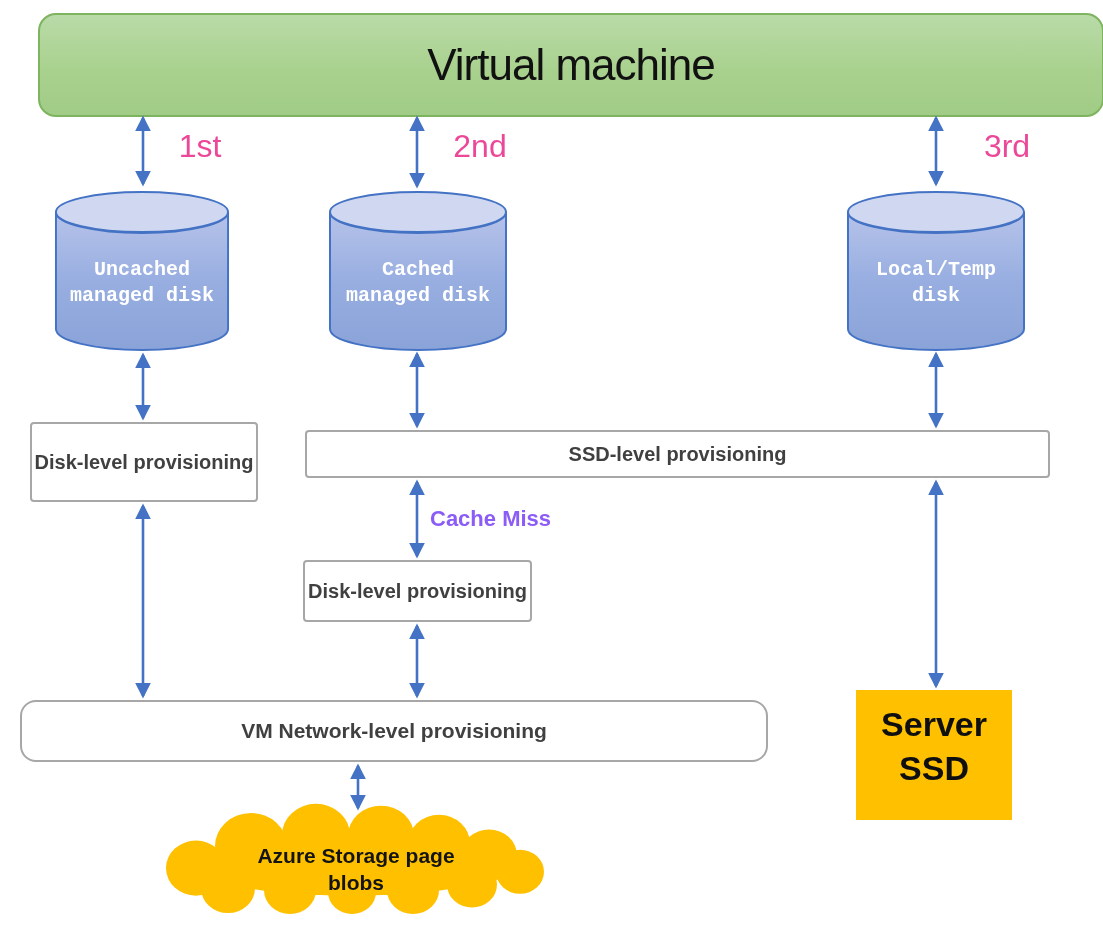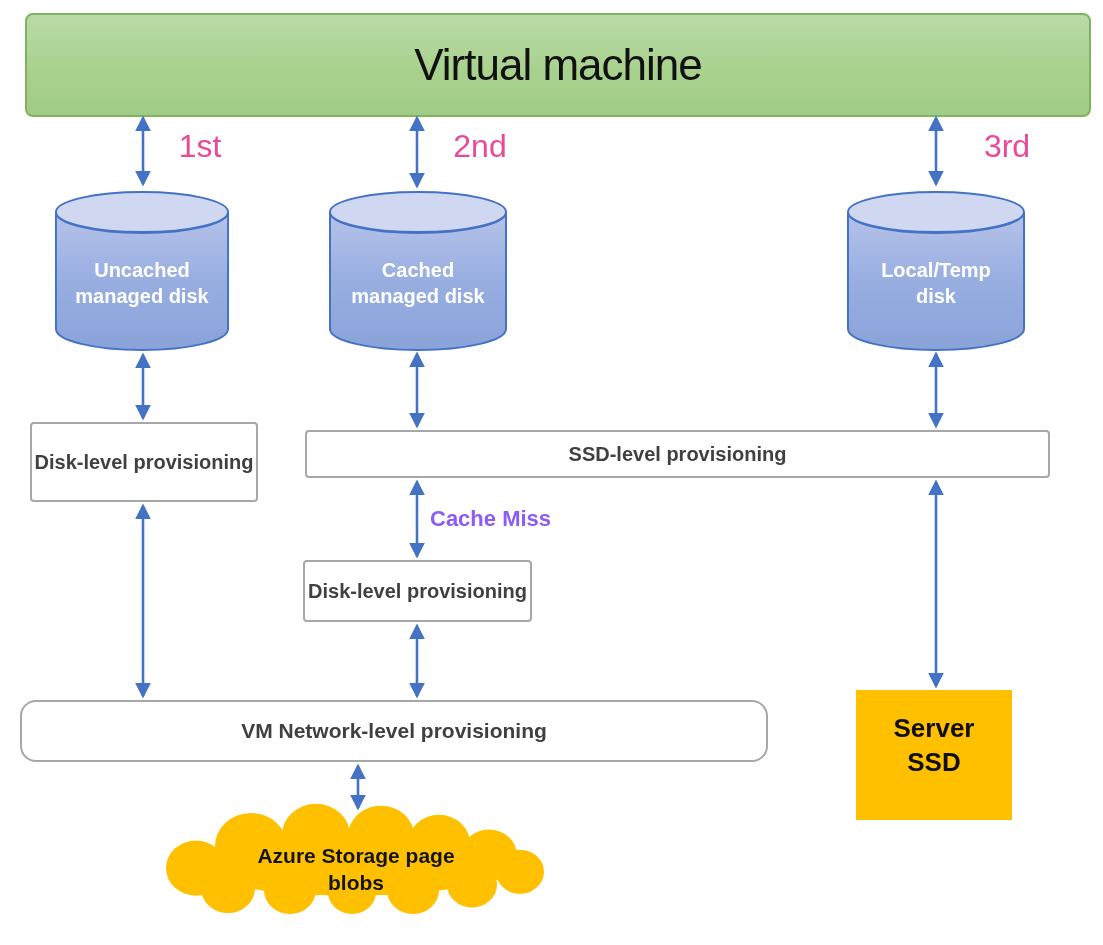--- a/index.html
+++ b/index.html
@@ -2,36 +2,36 @@
 <html><head>
 <meta charset="utf-8">
 <style>
   html,body{margin:0;padding:0;background:#fff;}
   .stage{
     position:relative;width:1103px;height:945px;background:#ffffff;
     font-family:"Liberation Sans",sans-serif;overflow:hidden;
   }
   
   .vm-box{
-    position:absolute;left:25px;top:13px;width:1062px;height:100px;
+    position:absolute;left:38px;top:13px;width:1062px;height:100px;
     background:linear-gradient(180deg,#b9dba8 0%,#a9d18e 55%,#a0cc86 100%);
-    border:2px solid #7eb35f;border-radius:8px;
+    border:2px solid #7eb35f;border-radius:18px;
     display:flex;align-items:center;justify-content:center;
   }
   .vm-title{font-size:44px;color:#111;letter-spacing:-1px;}
   
   .seq-label{
     position:absolute;width:80px;text-align:center;
     font-size:32px;color:#ec4899;
   }
   .seq-1{left:160px;top:128px;}
   .seq-2{left:440px;top:128px;}
   .seq-3{left:967px;top:128px;}
   
-  .cylinder{position:absolute;height:162px;}
+  .cylinder{position:absolute;height:162px;font-family:Liberation Mono, monospace;}
   .cylinder svg{position:absolute;left:0;top:0;width:100%;height:100%;}
   .cyl-body{fill:url(#cylBodyGrad);stroke:#4472c4;stroke-width:2;}
   .cyl-top{fill:#cfd8f0;stroke:#4472c4;stroke-width:2;}
   .cyl-label{
     position:absolute;left:8%;top:34px;width:84%;height:118px;
     display:flex;align-items:center;justify-content:center;text-align:center;
     font-weight:bold;font-size:20px;line-height:1.3;color:#ffffff;
   }
   .cyl-1{left:54px;top:190px;width:176px;}
   .cyl-2{left:328px;top:190px;width:180px;}
@@ -51,21 +51,21 @@
   .note{position:absolute;font-weight:bold;color:#8b5cf6;font-size:22px;line-height:1.3;}
   .note-cache-miss{left:430px;top:505px;width:140px;}
   .note-cache-hit{left:947px;top:550px;width:140px;font-size:21px;}
   
   .server-ssd{
     position:absolute;left:856px;top:690px;width:156px;height:130px;
     background:#ffc000;display:flex;align-items:center;justify-content:center;
     padding-bottom:18px;box-sizing:border-box;
   }
   .server-ssd .lbl{
-    width:110px;text-align:center;font-weight:bold;font-size:26px;
+    width:110px;text-align:center;font-weight:bold;font-size:34px;
     line-height:1.3;color:#0f0f0f;
   }
   
   .cloud{position:absolute;left:156px;top:802px;width:400px;height:112px;}
   .cloud svg{position:absolute;left:0;top:0;width:100%;height:100%;}
   .cloud-fill{fill:#ffc000;}
   .cloud-label{
     position:absolute;left:50%;top:40px;transform:translateX(-50%);
     width:240px;text-align:center;font-weight:bold;font-size:21px;
     line-height:1.3;color:#141414;

